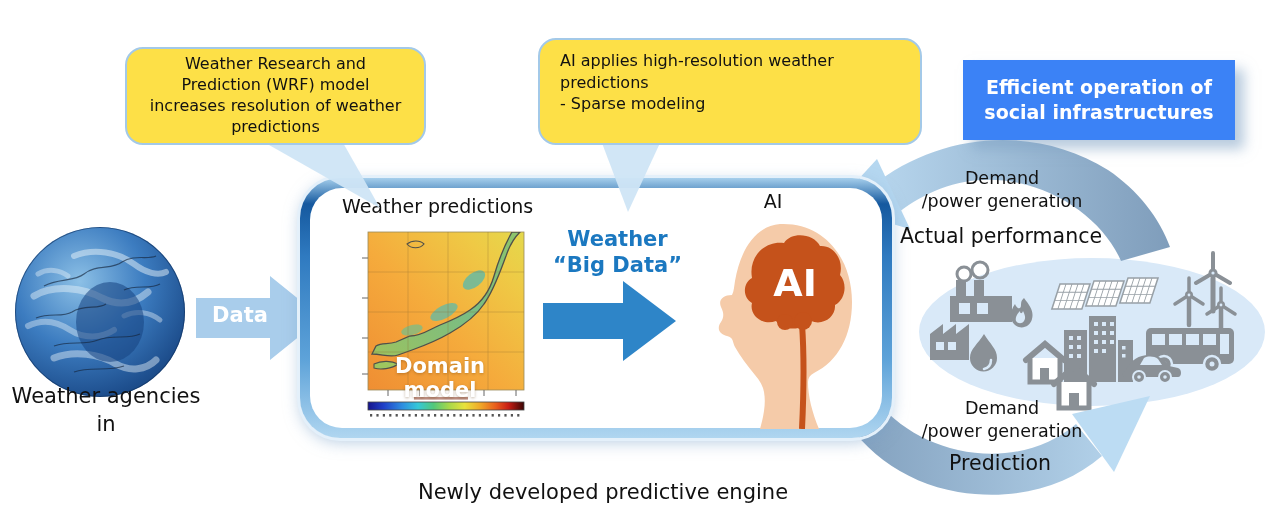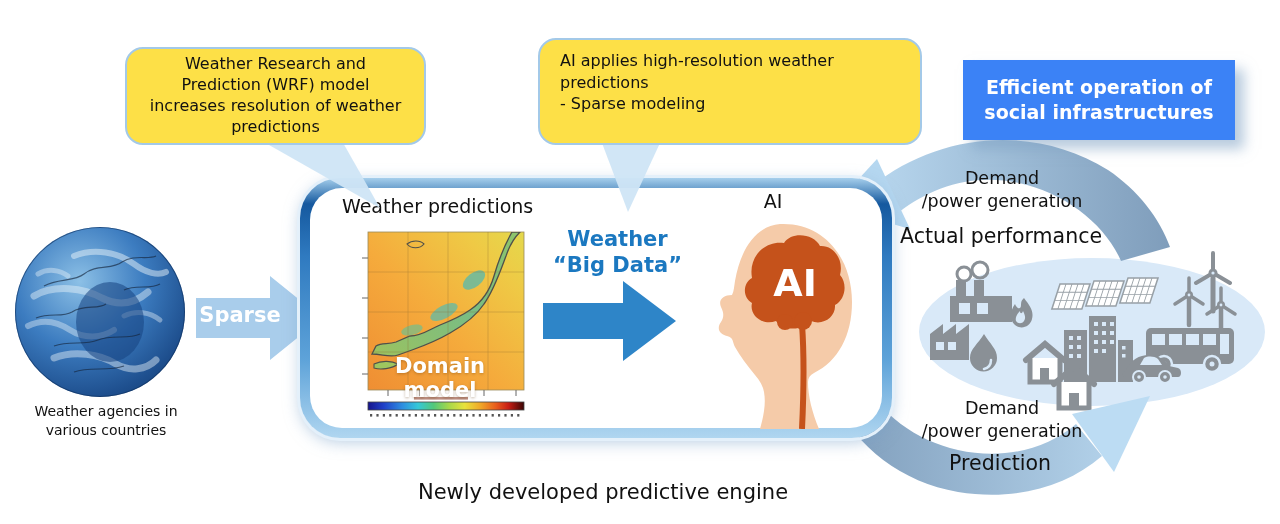--- a/index.html
+++ b/index.html
@@ -17,21 +17,21 @@
               padding:10px 12px 20px 20px;}
 
   
   .outcome{left:963px;top:60px;width:272px;height:80px;background:#3b82f6;color:#fff;
            font-weight:bold;font-size:19px;line-height:1.32;display:flex;flex-direction:column;
            align-items:center;justify-content:center;text-align:center;
            box-shadow:9px 9px 12px rgba(125,160,195,.55);}
 
   
   .globe{left:14px;top:226px;width:172px;height:172px;border-radius:50%;}
-  .globe-caption{left:0px;top:402px;width:212px;text-align:center;font-size:14px;line-height:1.35;}
+  .globe-caption{left:0px;top:382px;width:212px;text-align:center;font-size:21px;line-height:1.35;}
 
   
   .input-label{left:199px;top:303px;width:82px;text-align:center;color:#fff;font-weight:bold;font-size:21px;}
 
   
   .engine-box{left:300px;top:178px;width:592px;height:260px;border-radius:40px;
               background:linear-gradient(180deg,#a6cfec 0%,#15599f 10%,#2f7ac0 30%,#5ea3d9 70%,#b0d6f0 100%);
               box-shadow:0 0 0 3px #e4f0fa, 0 4px 16px rgba(120,160,200,.55);}
   .engine-inner{position:absolute;left:10px;top:10px;right:10px;bottom:10px;background:#fff;border-radius:32px;}
   .weather-pred-label{left:42px;top:17px;font-size:19px;}
@@ -228,27 +228,26 @@
         <path d="M40 120 C56 114 70 120 84 114 C98 108 114 114 126 108"></path>
         <path d="M60 146 C76 140 94 146 110 140"></path>
         <path d="M110 64 C122 58 136 64 146 58"></path>
       </g>
       <circle cx="86" cy="86" r="85" fill="none" stroke="#0e2f5c" stroke-width="2" opacity="0.6"></circle>
     </g>
   </svg>
 
   <div class="abs globe-caption">
     <div>Weather agencies in</div>
-    <div>various countries</div>
   </div>
 
   <svg class="abs" style="left:196px;top:276px;" width="128" height="88" viewBox="0 0 128 88">
     <polygon points="0,22 74,22 74,0 126,42 74,84 74,62 0,62" fill="#a9cdeb"></polygon>
   </svg>
-  <div class="abs input-label">Sparse</div>
+  <div class="abs input-label">Data</div>
 
   <div class="abs engine-box">
     <div class="engine-inner"></div>
 
     <div class="abs weather-pred-label">Weather predictions</div>
 
     <svg class="abs" style="left:52px;top:50px;" width="178" height="192" viewBox="0 0 178 192">
       <defs>
         <linearGradient id="mapbg" x1="0" y1="1" x2="1" y2="0">
           <stop offset="0" stop-color="#ef8e33"></stop>

